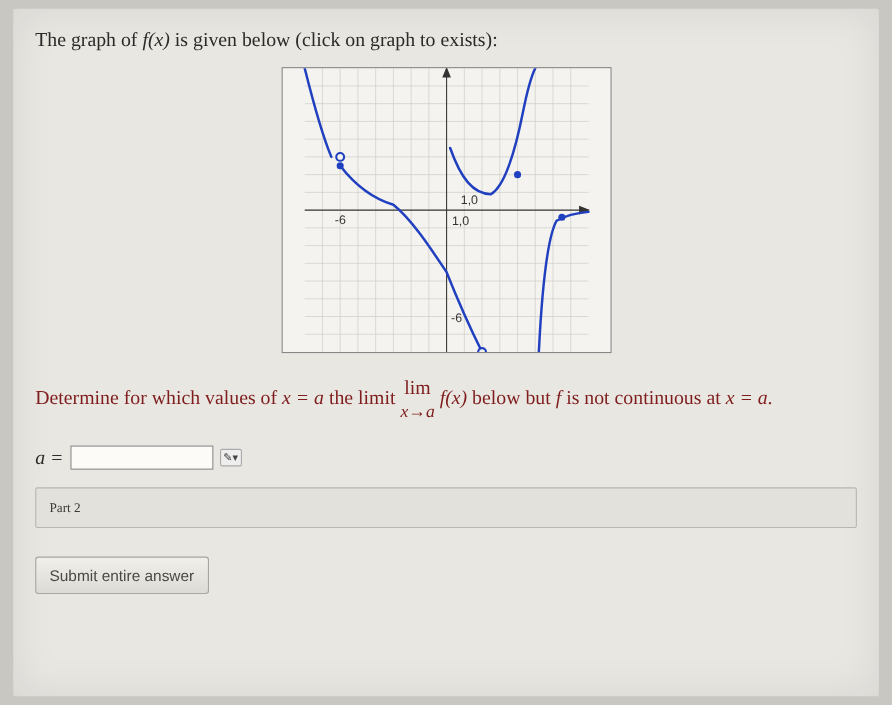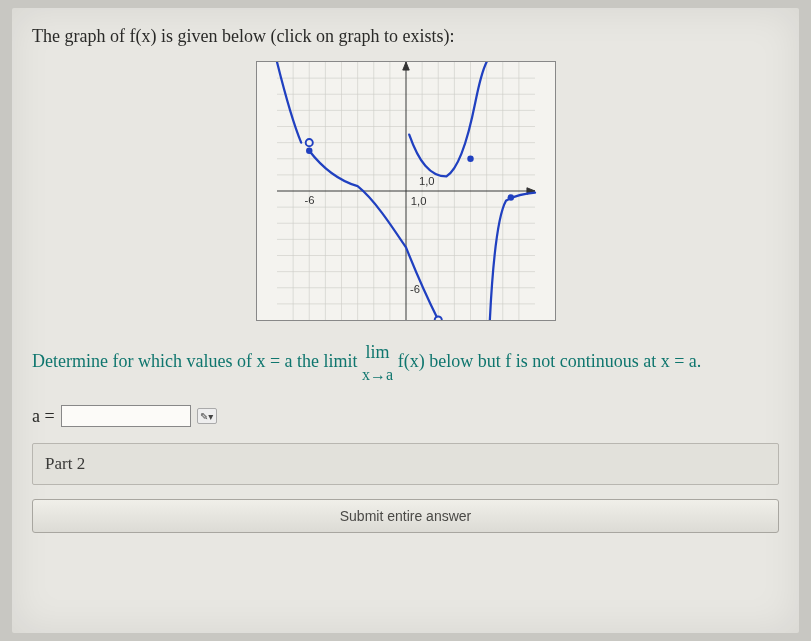--- a/index.html
+++ b/index.html
@@ -19,35 +19,35 @@
     border-radius: 2px;
     box-shadow: inset 0 0 40px rgba(0,0,0,0.08);
     height: 625px;
     position: relative;
   }
   .prompt-line {
     font-size: 18px;
     color: #2a2a28;
     margin-bottom: 14px;
   }
-  .math-ital { font-family: 'Times New Roman', serif; }
+  .math-ital { font-style: italic; font-family: 'Times New Roman', serif; }
   .graph-wrap {
     display: flex;
     justify-content: center;
     margin: 8px 0 18px 0;
   }
   .graph-svg {
     width: 300px;
     height: 260px;
     background: #f4f3ef;
     border: 1px solid #888;
   }
   .question-line {
     font-size: 18px;
-    color: #0f766e;
+    color: #7f1d1d;
     margin: 10px 0 4px 0;
     line-height: 1.5;
   }
   .sub-limit {
     display: inline-block;
     vertical-align: middle;
     text-align: center;
     position: relative;
   }
   .sub-limit .top { font-size: 18px; }
@@ -82,26 +82,26 @@
     background: #eee;
     font-size: 10px;
     color: #444;
     border-radius: 2px;
     cursor: pointer;
   }
   .part2 {
     border: 1px solid #b8b6b0;
     background: #e2e1db;
     padding: 10px 12px;
-    font-size: 17px;
+    font-size: 12px;
     color: #3a3a38;
-    margin-bottom: 14px;
+    margin-bottom: 26px;
     border-radius: 2px;
   }
-  .btn-row { display: flex; gap: 12px; flex-direction: column; }
+  .btn-row { display: flex; gap: 12px; }
   .btn {
     border: 1px solid #a8a6a0;
     background: linear-gradient(#f0efe9,#dcdbd5);
     padding: 8px 12px;
     font-size: 14px;
     font-family: Arial, sans-serif;
     color: #4a4946;
     border-radius: 3px;
     cursor: pointer;
   }

